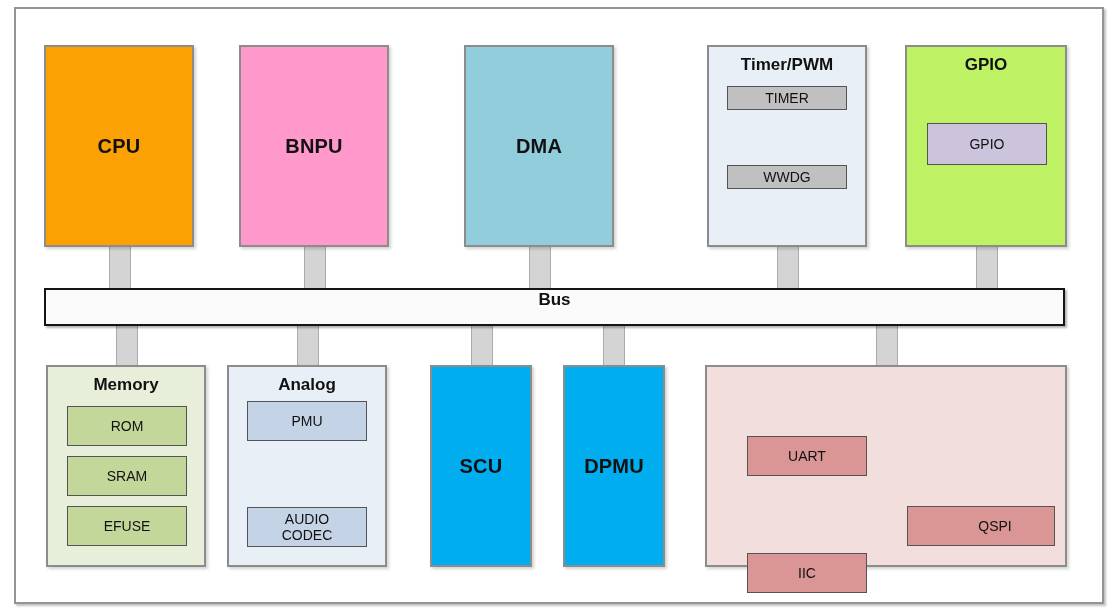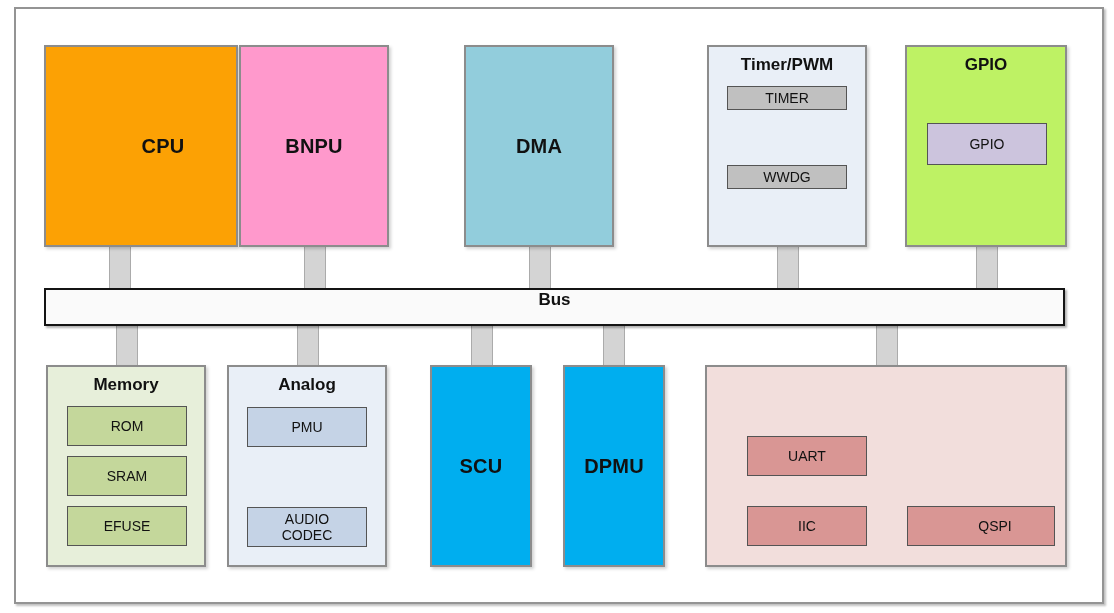--- a/index.html
+++ b/index.html
@@ -39,21 +39,21 @@
   }
   .block, .panel, .bus { z-index:1; }
   .bus {
     position:absolute; left:44px; top:288px; width:1017px; height:34px;
     border:2px solid #141414; background:#FAFAFA;
     display:flex; align-items:flex-start; justify-content:center;
     font-weight:bold; font-size:17px;
     box-shadow:2px 2px 2px rgba(0,0,0,0.3);
   }
   
-  #cpu  { left:44px;  top:45px; width:146px; height:198px;padding-left:44px; }
+  #cpu  { left:44px;  top:45px; width:146px; height:198px; }
   #bnpu { left:239px; top:45px; width:146px; height:198px; }
   #dma  { left:464px; top:45px; width:146px; height:198px; }
   #timer{ left:707px; top:45px; width:156px; height:198px; }
   #gpio { left:905px; top:45px; width:158px; height:198px; }
   
   #memory { left:46px;  top:365px; width:156px; height:198px; }
   #analog { left:227px; top:365px; width:156px; height:198px; }
   #scu    { left:430px; top:365px; width:98px;  height:198px; }
   #dpmu   { left:563px; top:365px; width:98px;  height:198px; }
   #connectivity { left:705px; top:365px; width:358px; height:198px; }
@@ -67,21 +67,21 @@
   
   .t-sub { left:18px; width:118px; height:22px; }
   #t1 { top:39px; } #t2 { top:79px; } #t3 { top:118px; } #t4 { top:157px; }
   
   #g1 { left:20px; top:76px; width:118px; height:40px; }
   
   .m-sub { left:19px; width:118px; height:38px; }
   #m1 { top:39px; } #m2 { top:89px; } #m3 { top:139px; }
   
   .a-sub { left:18px; width:118px; height:38px; }
-  #a1 { top:40px; } #a2 { top:140px; }
+  #a1 { top:34px; } #a2 { top:140px; }
   
   .cn-sub { width:118px; height:38px; }
   #cn1 { left:40px;  top:69px; }
   #cn2 { left:40px;  top:139px; }
   #cn3 { left:200px; top:139px; }
 </style>
 </head>
 <body>
 
 <div id="stage">
@@ -139,16 +139,16 @@
 
   <div class="block" id="scu" style="background: rgb(0, 174, 239);">
     <span>SCU</span>
   </div>
   <div class="block" id="dpmu" style="background: rgb(0, 174, 239);">
     <span>DPMU</span>
   </div>
 
   <div class="panel" id="connectivity" style="background: rgb(242, 222, 220);">
     <div class="sub cn-sub" id="cn1" style="background: rgb(217, 150, 148);">UART</div>
-    <div class="sub cn-sub" id="cn2" style="background: rgb(217, 150, 148);">IIC</div>
+    <div class="sub cn-sub" id="cn2" style="background: rgb(217, 150, 148); margin-top: 47px;">IIC</div>
     <div class="sub cn-sub" id="cn3" style="background: rgb(217, 150, 148); padding-left: 28px;">QSPI</div>
   </div>
 </div>
 
 </body></html>

